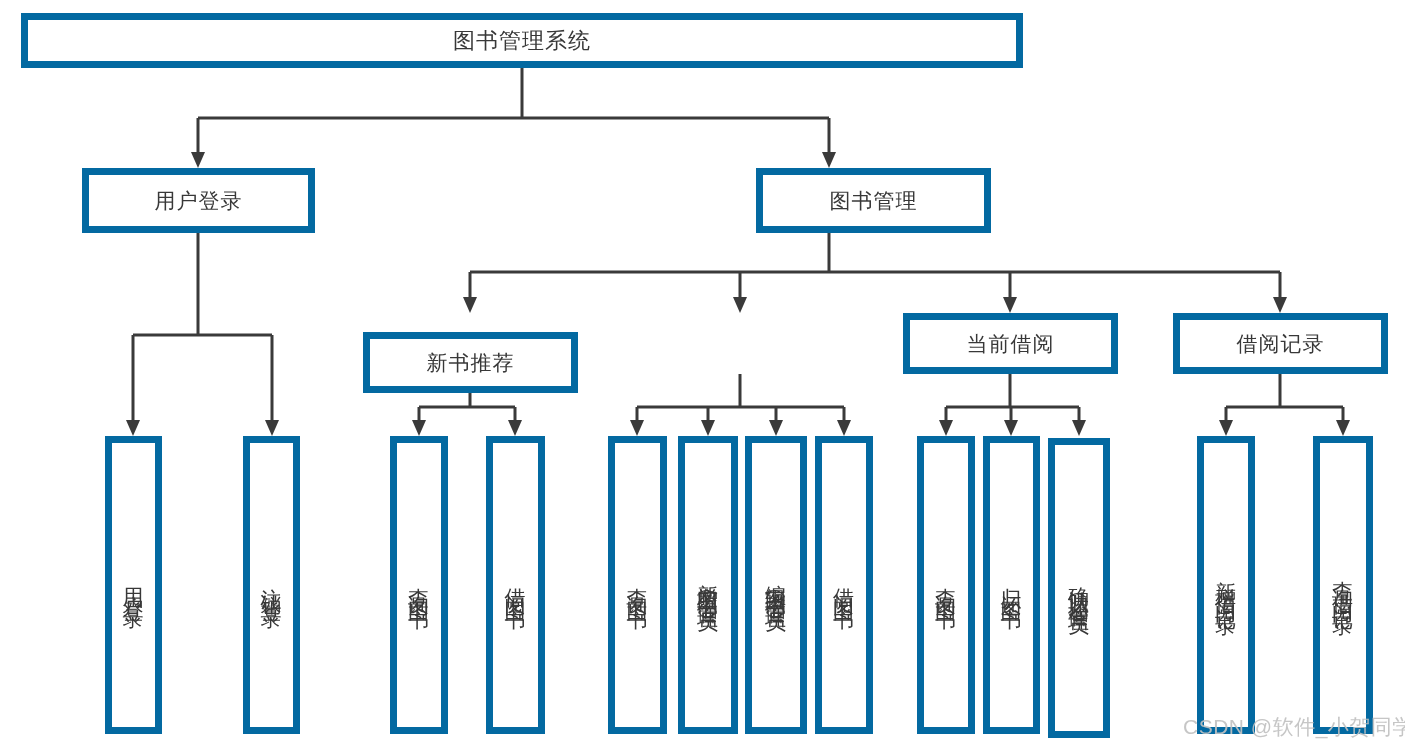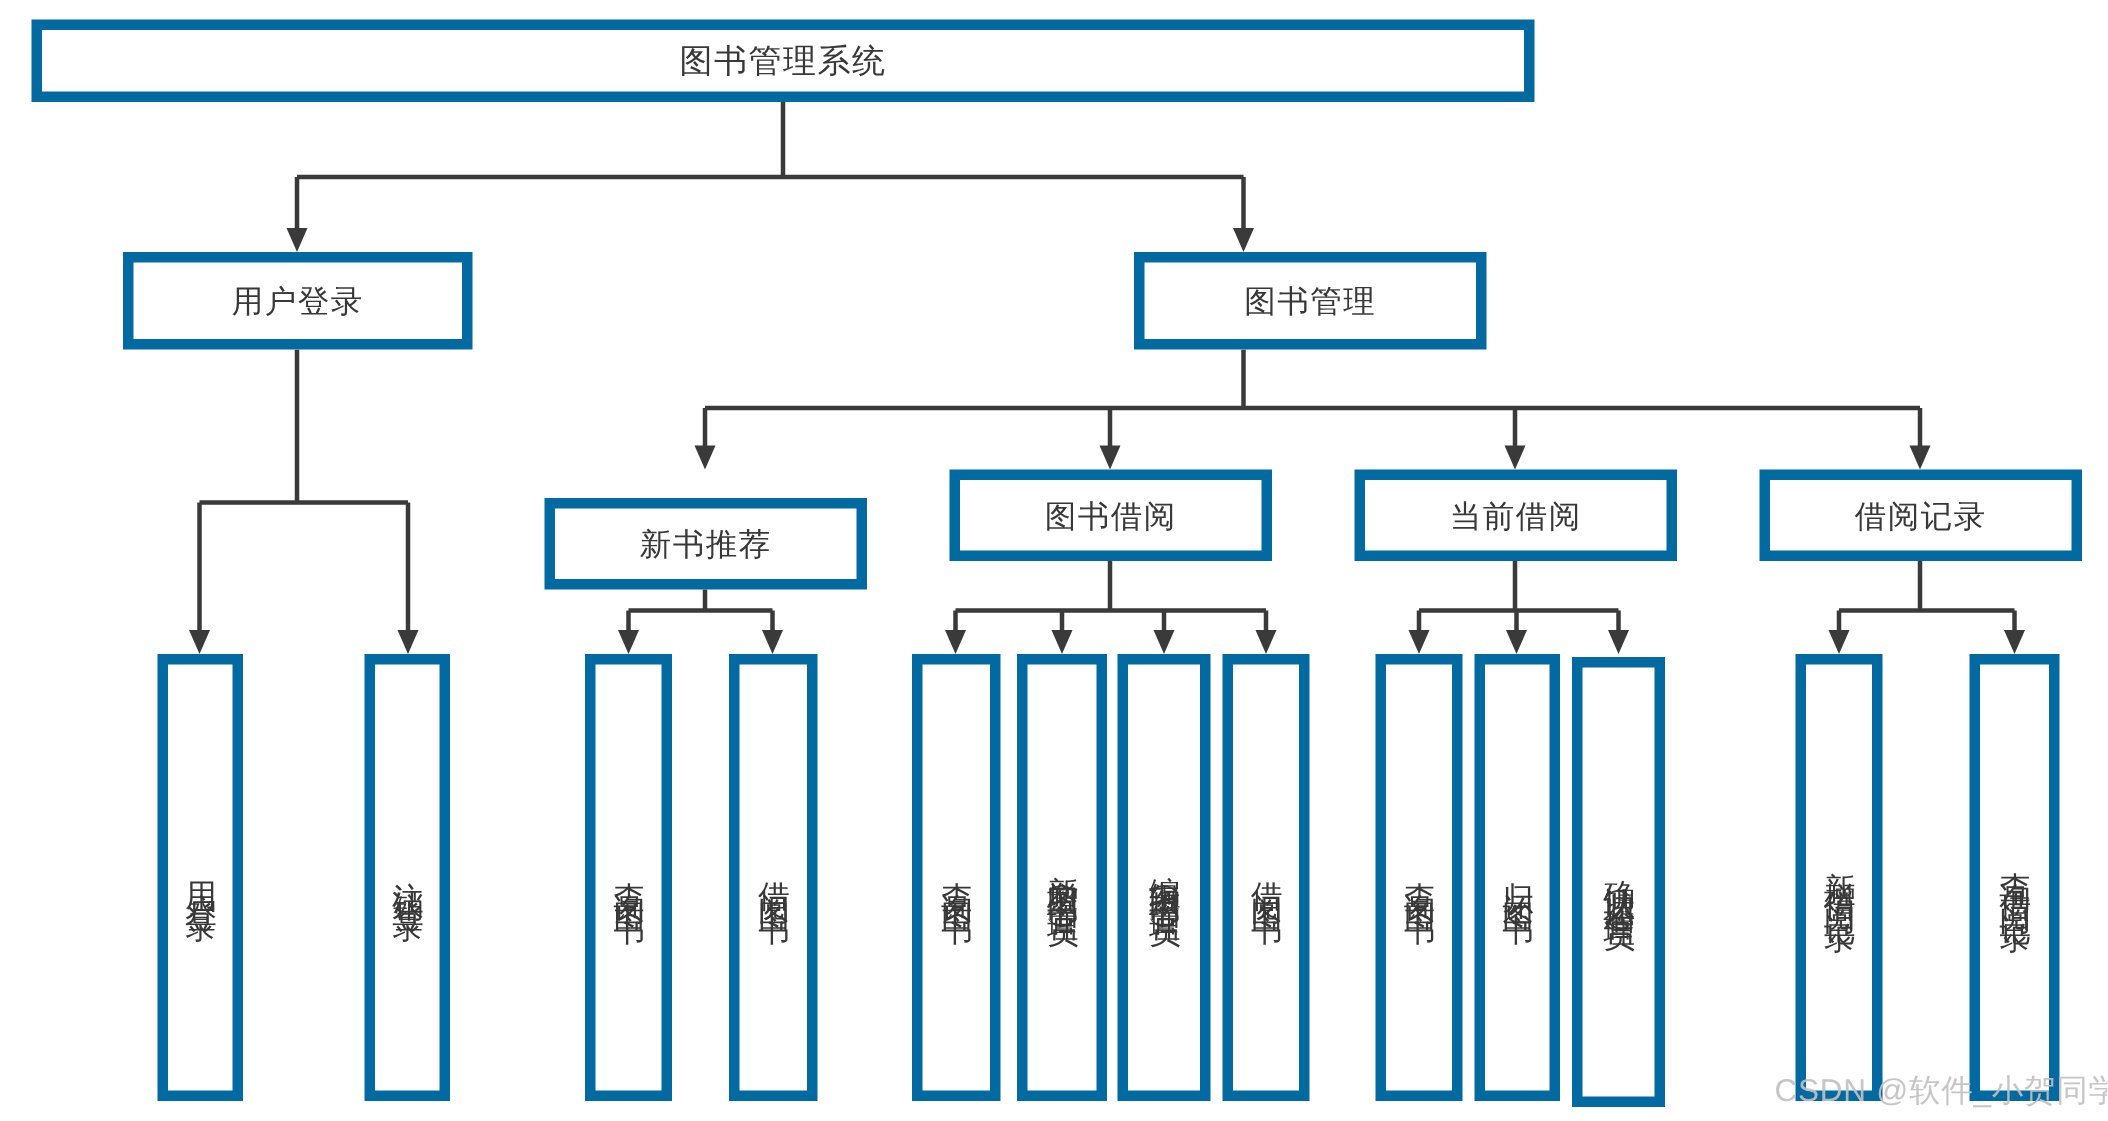--- a/index.html
+++ b/index.html
@@ -93,23 +93,20 @@
   <div class="node h-node" style="left:82px; top:168px; width:233px; height:65px;">
     <span>用户登录</span>
   </div>
   <div class="node h-node" style="left:712px; top:168px; width:235px; height:65px;margin-left:44px;">
     <span>图书管理</span>
   </div>
 
   <div class="node h-node" style="left:363px; top:313px; width:215px; height:61px;margin-top:19px;">
     <span>新书推荐</span>
   </div>
-  <div class="node h-node" style="left:633px; top:313px; width:215px; height:61px;">
-    <span>图书借阅</span>
-  </div>
   <div class="node h-node" style="left:903px; top:313px; width:215px; height:61px;">
     <span>当前借阅</span>
   </div>
   <div class="node h-node" style="left:1173px; top:313px; width:215px; height:61px;font-family:Liberation Serif, serif;">
     <span>借阅记录</span>
   </div>
 
   <div class="node v-node" style="left:105px; top:436px; width:57px; height:298px;">
     <span>用户登录</span>
   </div>

